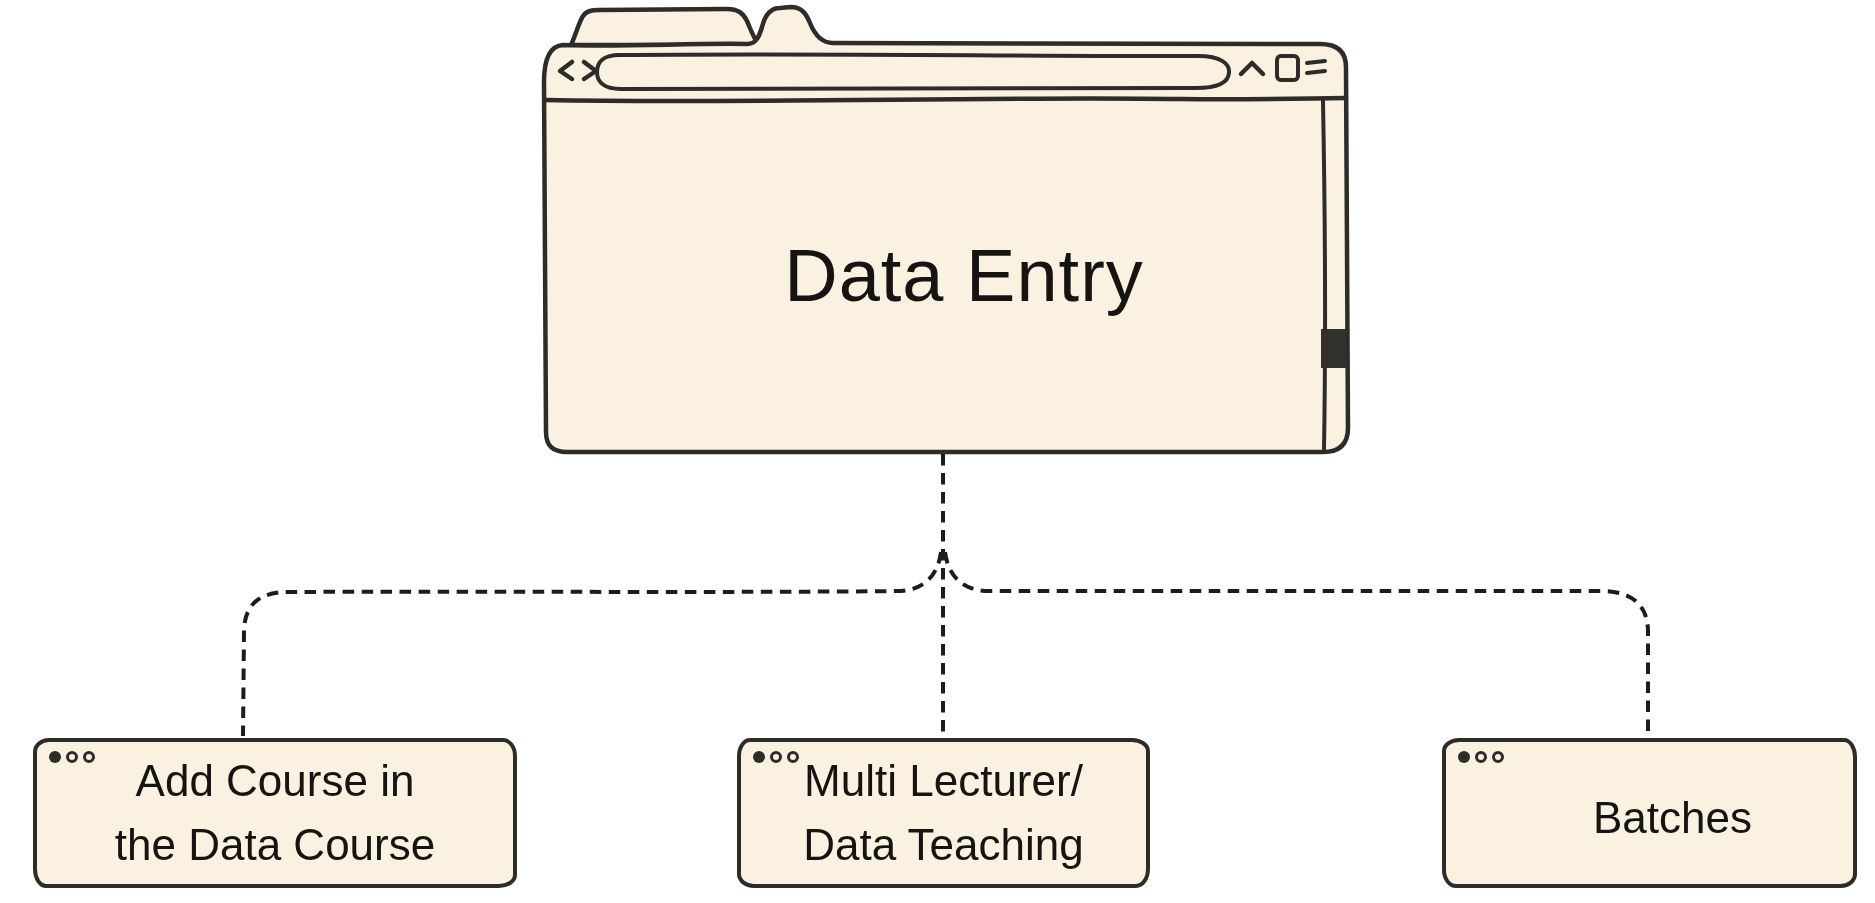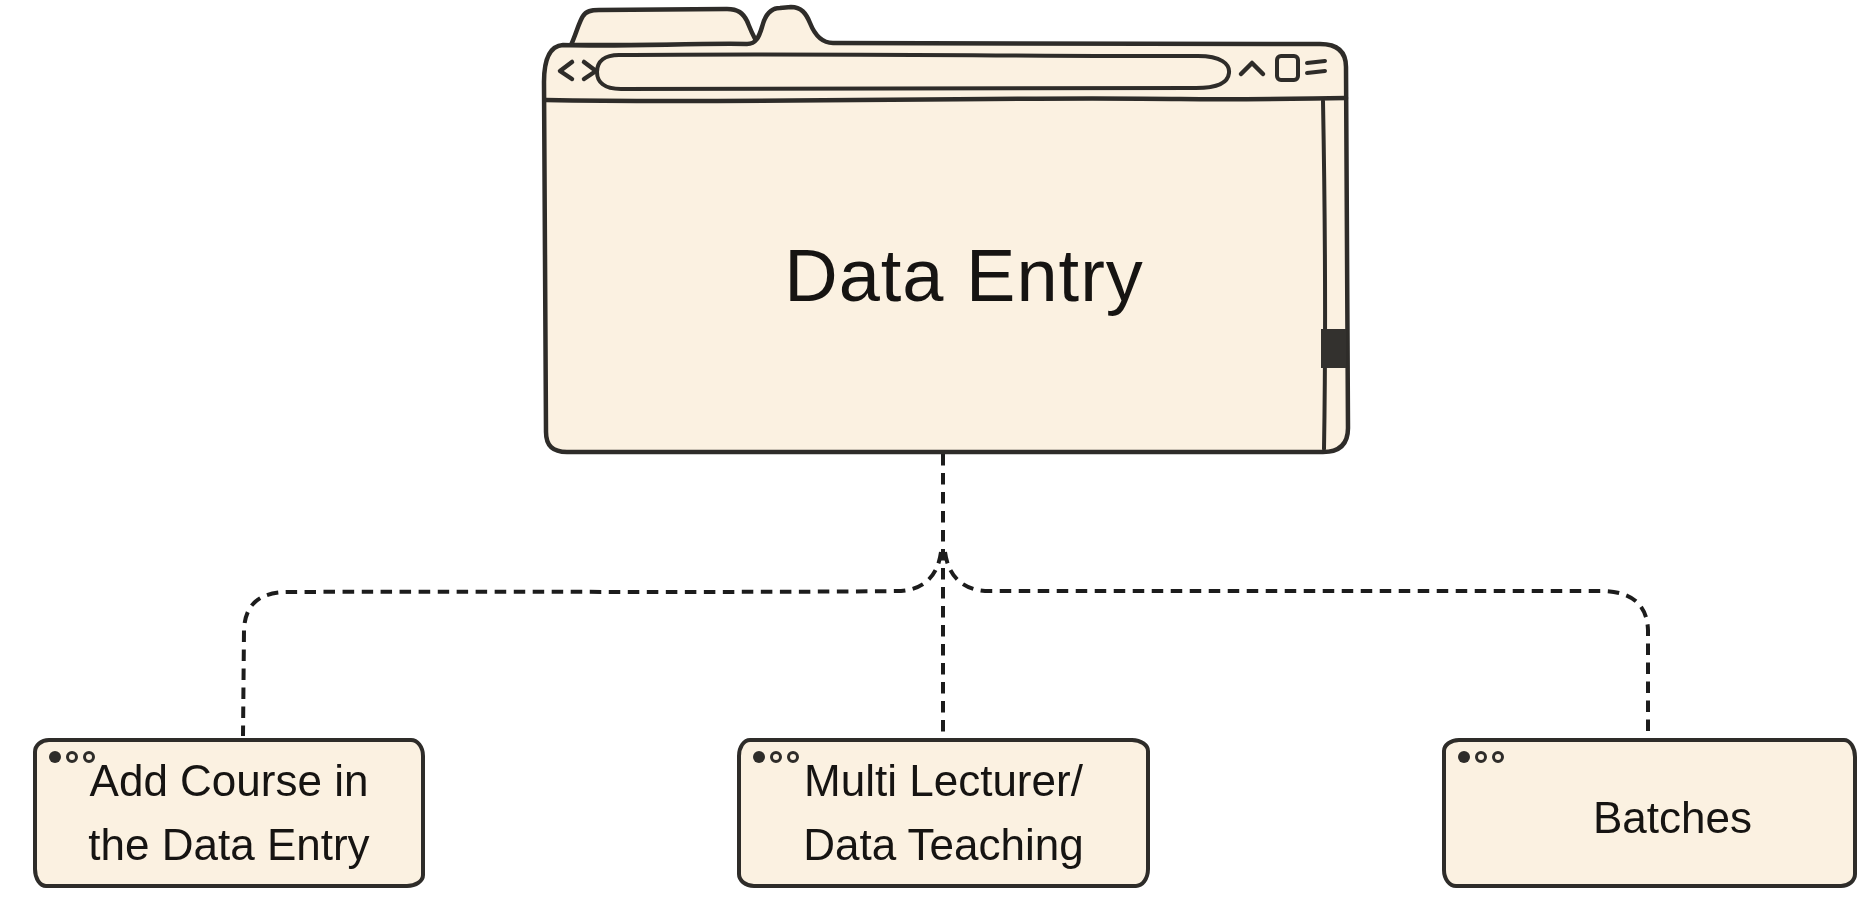--- a/index.html
+++ b/index.html
@@ -33,21 +33,21 @@
   .node{
     position:absolute;top:738px;height:150px;box-sizing:border-box;
     background:var(--node-fill);
     border:4px solid var(--node-stroke);
     display:flex;flex-direction:column;align-items:center;justify-content:center;
     font-size:44px;line-height:64px;text-align:center;white-space:nowrap;
   }
   .node.r1{border-radius:16px 14px 18px 13px / 14px 18px 13px 19px;}
   .node.r2{border-radius:13px 18px 14px 17px / 18px 13px 19px 14px;}
   .node.r3{border-radius:17px 13px 16px 14px / 13px 19px 14px 18px;}
-  #node-add-course{left:33px;width:392px;}
+  #node-add-course{left:33px;width:484px;}
   #node-multi-lecturer{left:737px;width:413px;}
   #node-batches{left:1442px;width:415px;padding-top:10px;padding-left:46px;}
 
   .dots{position:absolute;top:9px;left:12px;display:flex;gap:5px;align-items:center;}
   .dot{width:12px;height:12px;border-radius:50%;box-sizing:border-box;}
   .dot-filled{background:var(--node-stroke);}
   .dot-ring{border:3px solid var(--node-stroke);background:transparent;}
 </style>
 </head>
 <body>
@@ -103,21 +103,21 @@
 
   <div class="window-title">Data Entry</div>
 
   <div class="node r1" id="node-add-course">
     <span class="dots">
       <span class="dot dot-filled"></span>
       <span class="dot dot-ring"></span>
       <span class="dot dot-ring"></span>
     </span>
     <div class="node-line">Add Course in</div>
-    <div class="node-line">the Data Entry</div>
+    <div class="node-line">the Data Course</div>
   </div>
 
   <div class="node r2" id="node-multi-lecturer">
     <span class="dots">
       <span class="dot dot-filled"></span>
       <span class="dot dot-ring"></span>
       <span class="dot dot-ring"></span>
     </span>
     <div class="node-line">Multi Lecturer/</div>
     <div class="node-line">Data Teaching</div>

